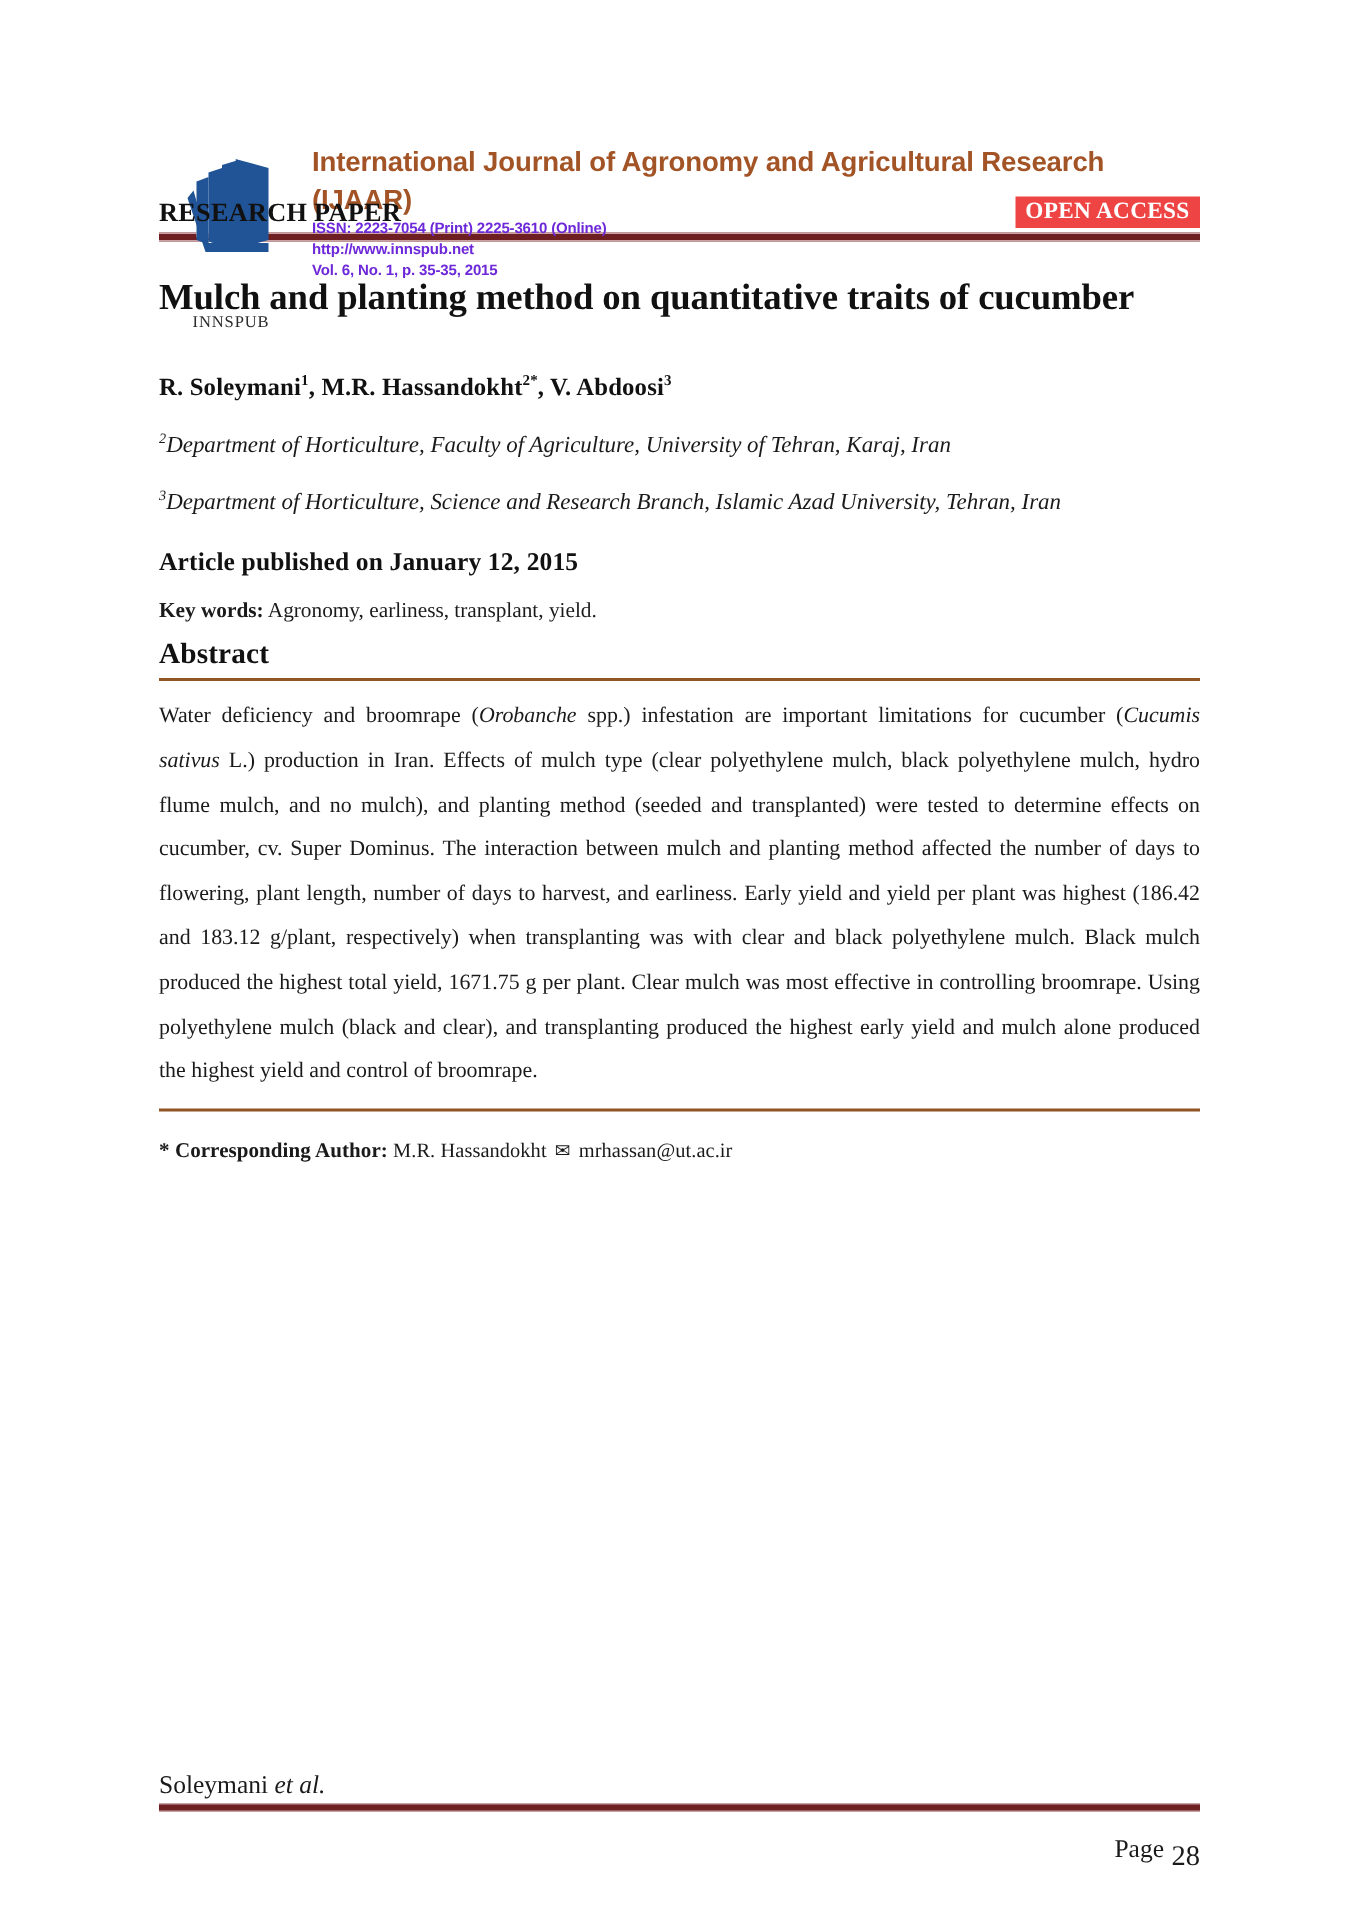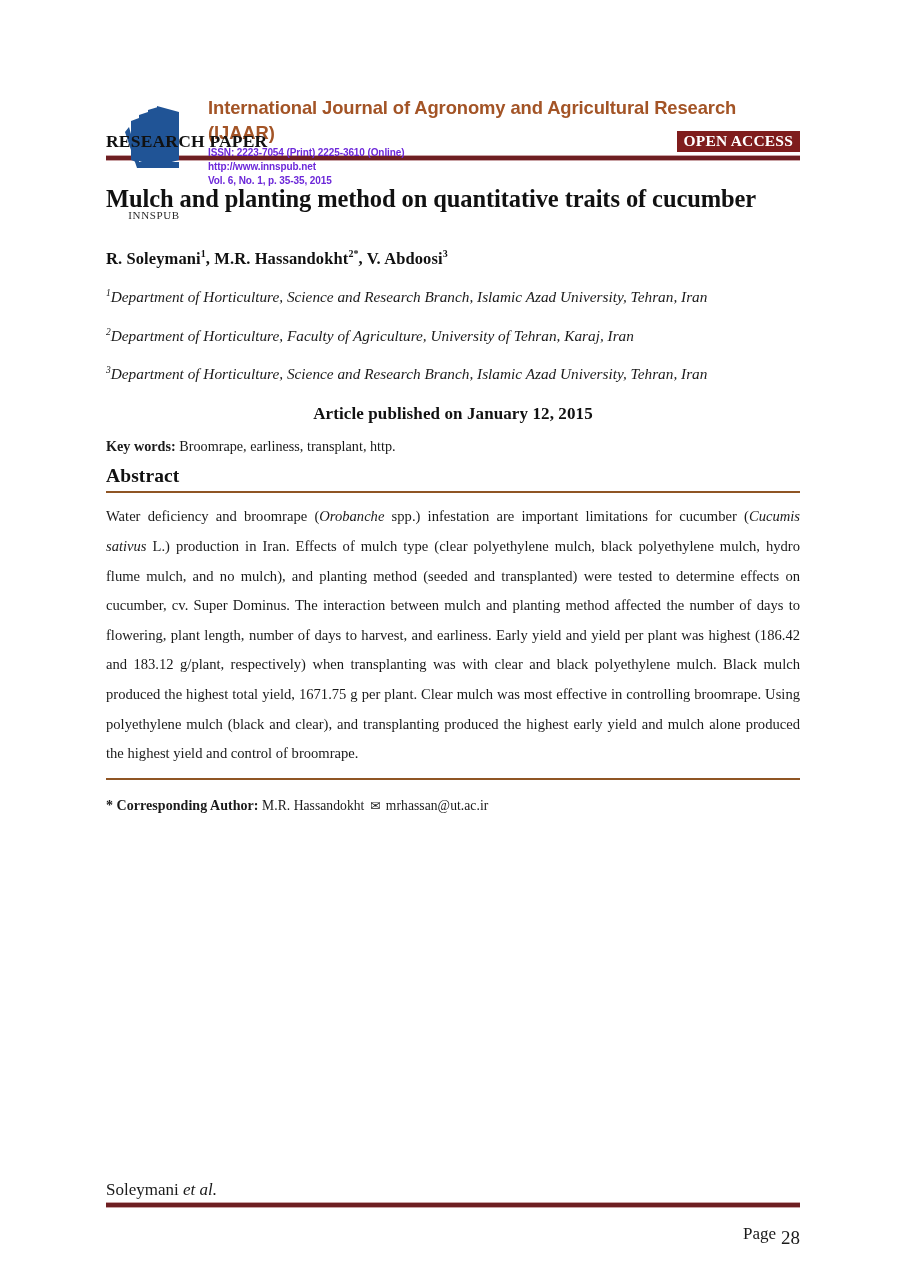--- a/index.html
+++ b/index.html
@@ -91,21 +91,21 @@
     font-weight: bold;
     font-size: 17.5px;
     letter-spacing: 0.2px;
     color: #111;
   }
   .open-access {
     font-family: "Liberation Serif", serif;
     font-weight: bold;
     font-size: 15.5px;
     color: #ffffff;
-    background: #7f1d1d;
+    background: #ef4444;
     padding: 1px 7px 2px 7px;
     letter-spacing: 0.2px;
     line-height: 1.18;
   }
   .rule-maroon {
     height: 4px;
     background: #6e1f22;
     border-top: 1px solid #c9a2a4;
     border-bottom: 1px solid #c9a2a4;
     margin-top: 3px;
@@ -135,21 +135,21 @@
     font-family: "Liberation Serif", serif;
     font-style: italic;
     font-size: 15.3px;
     color: #1a1a1a;
     line-height: 1.2;
     margin-top: 20px;
   }
   .affil sup { font-size: 9.5px; font-style: italic; }
 
   .pubdate {
-    text-align: center;
+    text-align: left;
     font-family: "Liberation Serif", serif;
     font-weight: bold;
     font-size: 17px;
     color: #111;
     margin-top: 20px;
     letter-spacing: 0.1px;
   }
 
   .keywords {
     font-family: "Liberation Serif", serif;
@@ -270,29 +270,28 @@
     <div class="paper-kind">RESEARCH PAPER</div>
     <div class="open-access">OPEN ACCESS</div>
   </div>
   <div class="rule-maroon"></div>
 
   <div class="article-title">Mulch and planting method on quantitative traits of cucumber</div>
 
   <div class="authors"><span>R. Soleymani</span><sup>1</sup>, <span>M.R. Hassandokht</span><sup>2*</sup>, <span>V. Abdoosi</span><sup>3</sup></div>
 
   <div>
-      <div class="affil"><sup>1</sup><span>Department of Horticulture, Science and Research Branch, Islamic Azad University, Tehran, Iran</span></div>
       <div class="affil"><sup>2</sup><span>Department of Horticulture, Faculty of Agriculture, University of Tehran, Karaj, Iran</span></div>
       <div class="affil"><sup>3</sup><span>Department of Horticulture, Science and Research Branch, Islamic Azad University, Tehran, Iran</span></div>
     </div>
 
   <div class="pubdate">Article published on January 12, 2015</div>
 
   <div class="keywords">
-    <b>Key words:</b><span> Broomrape, earliness, transplant, http.</span>
+    <b>Key words:</b><span> Agronomy, earliness, transplant, yield.</span>
   </div>
 
   <div class="abstract-head">Abstract</div>
   <div class="rule-brown"></div>
   <div class="abstract-body"><span>Water deficiency and broomrape (</span><i>Orobanche</i><span> spp.) infestation are important limitations for cucumber (</span><i>Cucumis sativus</i><span> L.) production in Iran. Effects of mulch type (clear polyethylene mulch, black polyethylene mulch, hydro flume mulch, and no mulch), and planting method (seeded and transplanted) were tested to determine effects on cucumber, cv. Super Dominus. The interaction between mulch and planting method affected the number of days to flowering, plant length, number of days to harvest, and earliness. Early yield and yield per plant was highest (186.42 and 183.12 g/plant, respectively) when transplanting was with clear and black polyethylene mulch. Black mulch produced the highest total yield, 1671.75 g per plant. Clear mulch was most effective in controlling broomrape. Using polyethylene mulch (black and clear), and transplanting produced the highest early yield and mulch alone produced the highest yield and control of broomrape.</span></div>
   <div class="rule-brown-2"></div>
 
   <div class="corresponding">
     <b>* Corresponding Author:</b><span> M.R. Hassandokht </span><span class="mail-glyph">✉</span><span> mrhassan@ut.ac.ir</span>
   </div>

